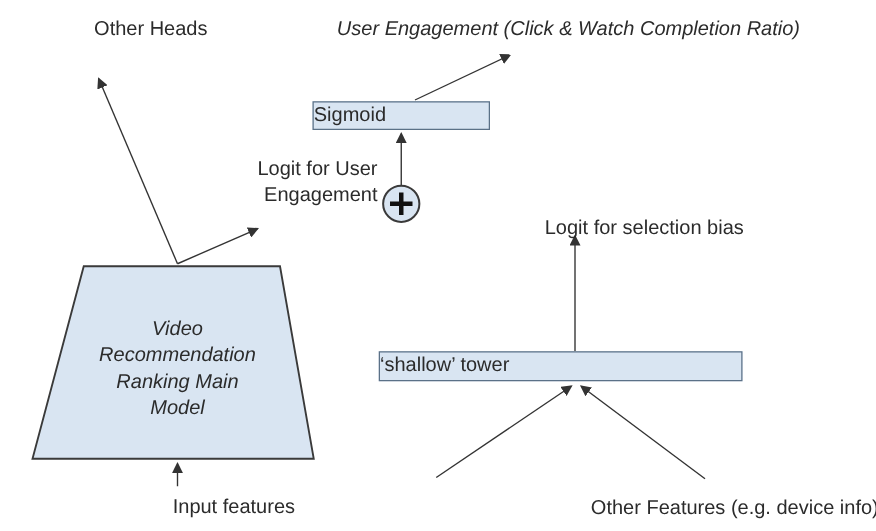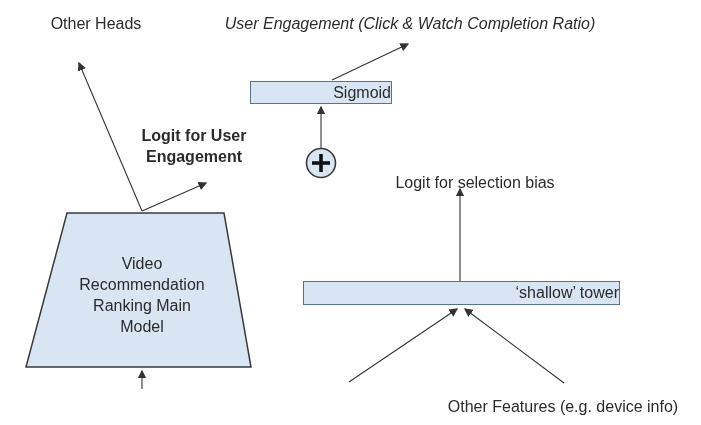--- a/index.html
+++ b/index.html
@@ -22,31 +22,31 @@
     overflow: hidden;
   }
   .layer {
     position: absolute;
     left: 0; top: 0;
   }
   .lbl {
     position: absolute;
     font-size: 16px;
     line-height: 21px;
-    text-align: center;
+    text-align: right;
     white-space: pre-line;
     color: var(--text-color);
   }
   .node-box {
     position: absolute;
     background: var(--node-fill);
     border: 1.6px solid var(--box-border);
     display: flex;
     align-items: center;
-    justify-content: flex-end;
+    justify-content: flex-start;
     font-size: 16px;
     color: var(--text-color);
   }
   .trap-label {
     position: absolute;
     font-size: 16px;
     line-height: 21px;
     text-align: center;
     white-space: pre-line;
     color: var(--text-color);
@@ -84,35 +84,36 @@
       <circle class="plus-circle" cx="321" cy="163" r="14.5"></circle>
       <line class="plus-stroke" x1="312" y1="163" x2="330" y2="163"></line>
       <line class="plus-stroke" x1="321" y1="154" x2="321" y2="172"></line>
     </g>
   </svg>
 
   <div class="node-box" style="left:250px; top:81px; width:142px; height:23px;">
     <span>Sigmoid</span>
   </div>
 
-  <div class="node-box" style="left:303px; top:281px; width:317px; height:24px;">
+  <div class="node-box" style="left:303px; top:281px; width:291px; height:24px;">
     <span>‘shallow’ tower</span>
   </div>
 
-  <div class="trap-label" style="left:42px; top:253px; width:200px;">Video
+  <div class="trap-label" style="left:42px; top:253px; width:200px;font-style:italic;">Video
 Recommendation
 Ranking Main
 Model</div>
 
   <div class="lbl" style="left:26px;  top:13px;  width:140px;">Other Heads</div>
 
   <div class="lbl" style="left:180px; top:13px;  width:460px;font-style:italic;">User Engagement (Click &amp; Watch Completion Ratio)</div>
 
-  <div class="lbl" style="left:114px; top:125px; width:160px;font-weight:bold;">Logit for User
+  <div class="lbl" style="left:142px; top:125px; width:160px;">Logit for User
 Engagement</div>
 
   <div class="lbl" style="left:355px; top:148px; width:240px;margin-top:24px;">Logit for selection bias</div>
 
+  <div class="lbl" style="left:76px;  top:395px; width:160px;">Input features</div>
 
 
   <div class="lbl" style="left:423px; top:396px; width:280px;">Other Features (e.g. device info)</div>
 
 </div>
 
 </body></html>

